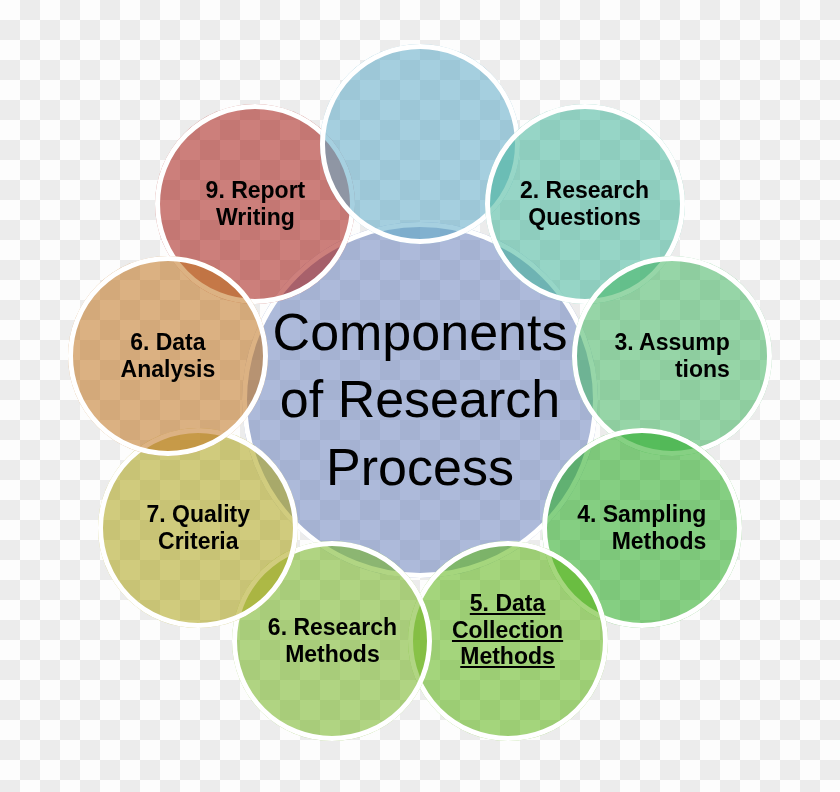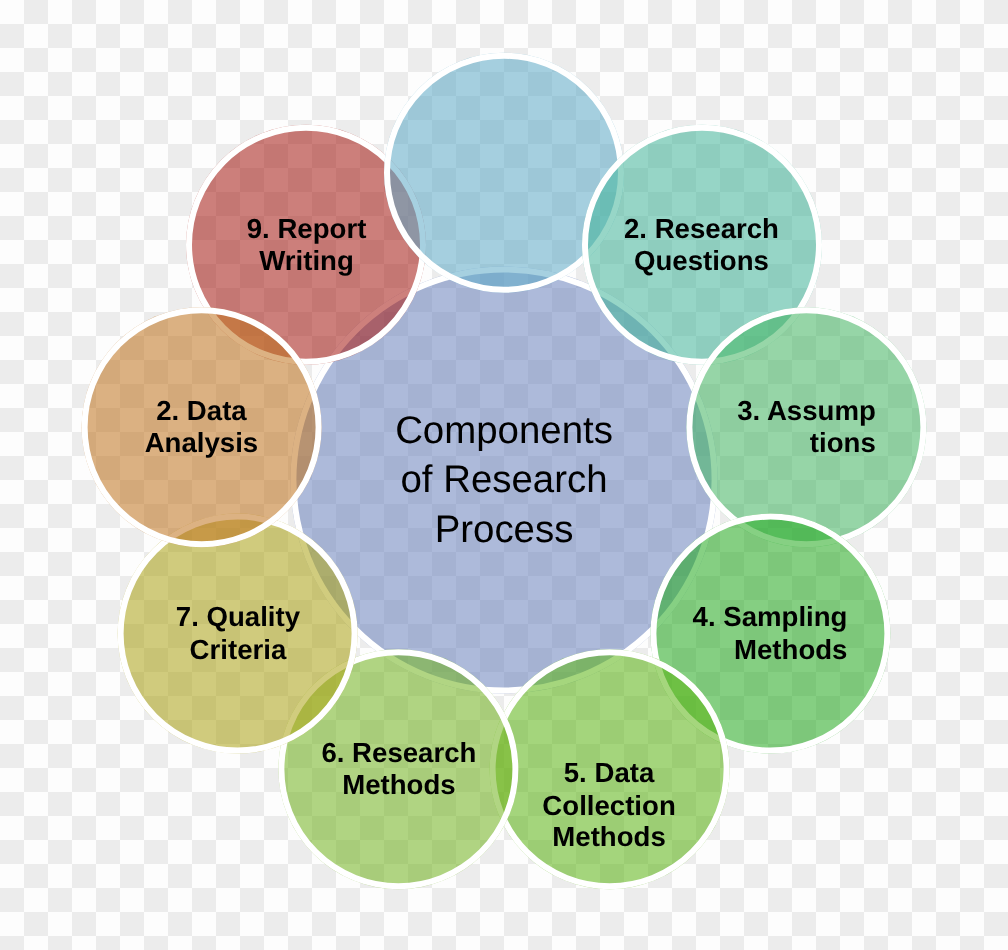--- a/index.html
+++ b/index.html
@@ -29,21 +29,21 @@
     align-items: center;
     justify-content: center;
     text-align: center;
     white-space: pre-line;
     font-weight: bold;
     font-size: 23px;
     line-height: 1.17;
   }
   .center-label {
     font-weight: 400;
-    font-size: 32px;
+    font-size: 52px;
     line-height: 1.3;
   }
 </style>
 </head>
 <body>
 
 <div data-name="research-process-diagram" style="width: 840px; height: 792px; --checker-light: #fdfdfd; --checker-dark: #ececec; --checker-size: 40px;">
     <div class="fill" data-name="center-node-fill" style="left: 242px; top: 222px; width: 356px; height: 356px; background: rgba(108, 131, 190, 0.55);"></div>
     <div class="ring" data-name="center-node-ring" style="left: 242px; top: 222px; width: 356px; height: 356px; border-color: rgb(255, 255, 255);"></div>
     <div class="label center-label" data-name="center-node-label" style="left: 242px; top: 222px; width: 356px; height: 356px; color: rgb(0, 0, 0);">Components
@@ -62,28 +62,28 @@
     <div class="fill" data-name="node-3-fill" style="left: 572.111px; top: 255.546px; width: 200px; height: 200px; background: rgba(66, 180, 97, 0.55);"></div>
     <div class="ring" data-name="node-3-ring" style="left: 572.111px; top: 255.546px; width: 200px; height: 200px; border-color: rgb(255, 255, 255);"></div>
     <div class="label" data-name="node-3-label" style="left: 572.111px; top: 255.546px; width: 200px; height: 200px; color: rgb(0, 0, 0); text-align: right;">3. Assump
 tions</div>
     <div class="fill" data-name="node-4-fill" style="left: 541.703px; top: 428px; width: 200px; height: 200px; background: rgba(35, 169, 29, 0.55);"></div>
     <div class="ring" data-name="node-4-ring" style="left: 541.703px; top: 428px; width: 200px; height: 200px; border-color: rgb(255, 255, 255);"></div>
     <div class="label" data-name="node-4-label" style="left: 541.703px; top: 428px; width: 200px; height: 200px; color: rgb(0, 0, 0); text-align: right;">4. Sampling
 Methods</div>
     <div class="fill" data-name="node-5-fill" style="left: 407.557px; top: 540.561px; width: 200px; height: 200px; background: rgba(91, 180, 19, 0.55);"></div>
     <div class="ring" data-name="node-5-ring" style="left: 407.557px; top: 540.561px; width: 200px; height: 200px; border-color: rgb(255, 255, 255);"></div>
-    <div class="label" data-name="node-5-label" style="left: 407.557px; top: 571px; width: 200px; height: 200px; color: rgb(0, 0, 0);">5. Data
+    <div class="label" data-name="node-5-label" style="left: 407.557px; top: 530px; width: 200px; height: 200px; color: rgb(0, 0, 0); text-decoration: underline;">5. Data
 Collection
 Methods</div>
     <div class="fill" data-name="node-6-fill" style="left: 232.443px; top: 540.561px; width: 200px; height: 200px; background: rgba(113, 178, 29, 0.55);"></div>
     <div class="ring" data-name="node-6-ring" style="left: 232.443px; top: 540.561px; width: 200px; height: 200px; border-color: rgb(255, 255, 255);"></div>
     <div class="label" data-name="node-6-label" style="left: 232.443px; top: 540.561px; width: 200px; height: 200px; color: rgb(0, 0, 0);">6. Research
 Methods</div>
     <div class="fill" data-name="node-7-fill" style="left: 98.2975px; top: 428px; width: 200px; height: 200px; background: rgba(171, 162, 20, 0.55);"></div>
     <div class="ring" data-name="node-7-ring" style="left: 98.2975px; top: 428px; width: 200px; height: 200px; border-color: rgb(255, 255, 255);"></div>
     <div class="label" data-name="node-7-label" style="left: 98.2975px; top: 428px; width: 200px; height: 200px; color: rgb(0, 0, 0);">7. Quality
 Criteria</div>
     <div class="fill" data-name="node-8-fill" style="left: 67.8892px; top: 255.546px; width: 200px; height: 200px; background: rgba(191, 115, 29, 0.55);"></div>
     <div class="ring" data-name="node-8-ring" style="left: 67.8892px; top: 255.546px; width: 200px; height: 200px; border-color: rgb(255, 255, 255);"></div>
-    <div class="label" data-name="node-8-label" style="left: 67.8892px; top: 255.546px; width: 200px; height: 200px; color: rgb(0, 0, 0);">2. Data
+    <div class="label" data-name="node-8-label" style="left: 67.8892px; top: 255.546px; width: 200px; height: 200px; color: rgb(0, 0, 0);">6. Data
 Analysis</div>
   </div>
 
 </body></html>

